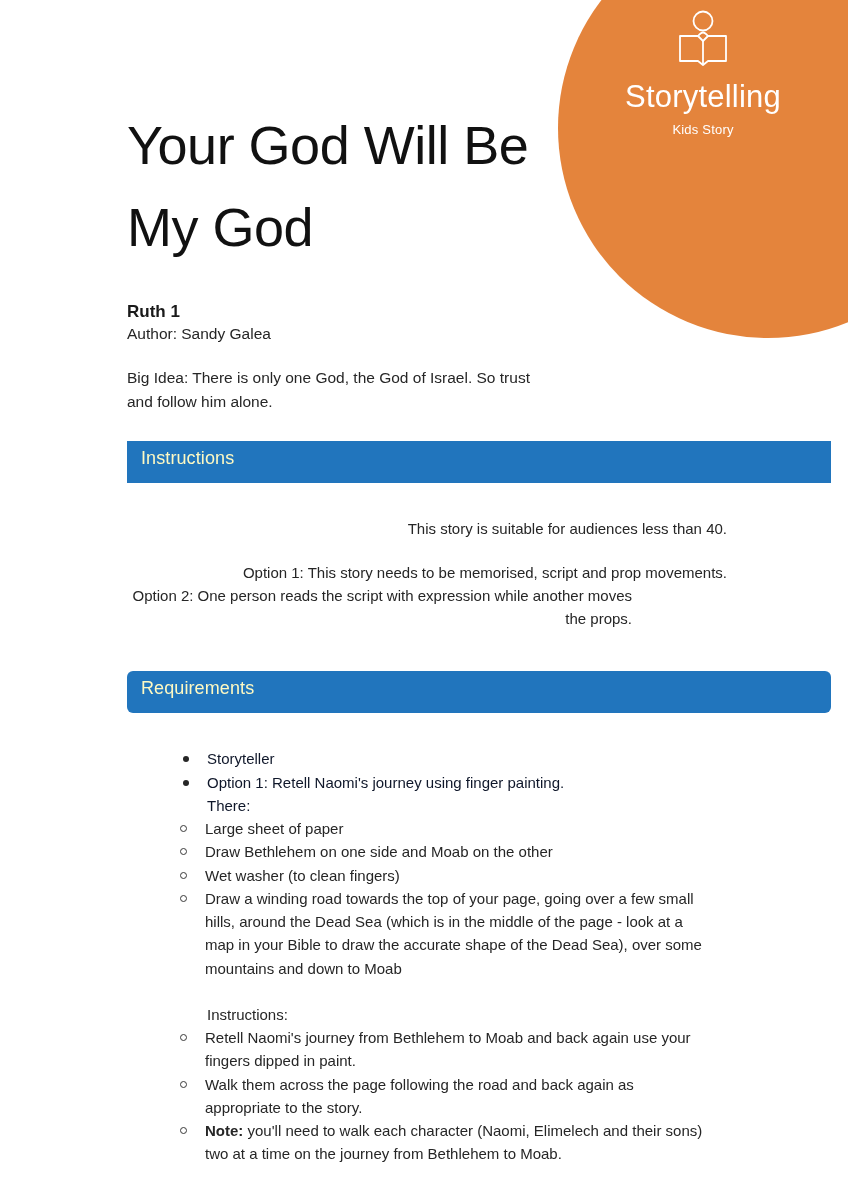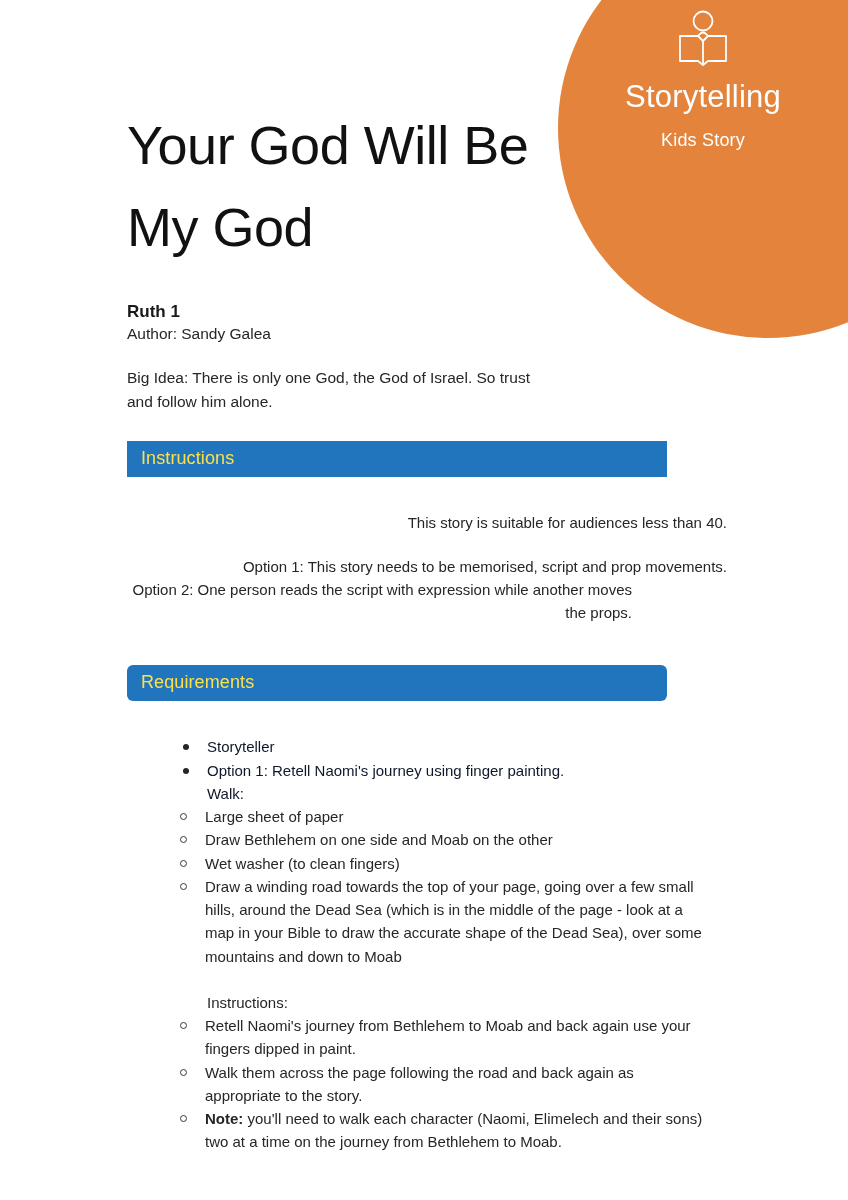--- a/index.html
+++ b/index.html
@@ -48,23 +48,23 @@
   }
   .brand-name {
     margin-top: 12px;
     color: #ffffff;
     font-size: 31px;
     font-weight: 400;
     letter-spacing: 0.2px;
     line-height: 1.1;
   }
   .brand-tagline {
-    margin-top: 16px;
+    margin-top: 8px;
     color: #ffffff;
-    font-size: 18px;
+    font-size: 13px;
     font-weight: 400;
     letter-spacing: 0.2px;
   }
 
   
   .doc {
     position: absolute;
     left: 127px;
     top: 0;
     width: 600px;
@@ -93,26 +93,26 @@
     margin: 0;
     padding-top: 20px;
     font-size: 15.5px;
     line-height: 1.53;
     color: #262626;
     width: 430px;
   }
 
   
   .section-bar {
-    width: 540px;
+    width: 704px;
     background: #2175bd;
-    color: #fde047;
+    color: #fef9c3;
     font-size: 18px;
     font-weight: 400;
-    padding: 7px 0 8px 14px;
+    padding: 7px 0 14px 14px;
     box-sizing: border-box;
     letter-spacing: 0.1px;
   }
   .bar-instructions { margin-top: 28px; }
   .bar-requirements { margin-top: 41px; border-radius: 6px; }
 
   .section-body {
     font-size: 15px;
     line-height: 1.55;
     color: #262626;
@@ -214,21 +214,21 @@
     <p class="para para-first">This story is suitable for audiences less than 40.</p>
     <p class="para para-gap">Option 1: This story needs to be memorised, script and prop movements.</p>
     <p class="para w-narrow">Option 2: One person reads the script with expression while another moves the props.</p>
   </div>
 
   <div class="section-bar bar-requirements">Requirements</div>
 
   <ul class="level1">
     <li>Storyteller</li>
     <li>Option 1: Retell Naomi's journey using finger painting.</li>
-    <li class="no-bullet">Walk:</li>
+    <li class="no-bullet">There:</li>
   </ul>
 
   <ul class="level2">
     <li>Large sheet of paper</li>
     <li>Draw Bethlehem on one side and Moab on the other</li>
     <li>Wet washer (to clean fingers)</li>
     <li class="w-narrow">Draw a winding road towards the top of your page, going over a few small hills, around the Dead Sea (which is in the middle of the page - look at a map in your Bible to draw the accurate shape of the Dead Sea), over some mountains and down to Moab</li>
   </ul>
 
   <div class="sub-label sub-label-spaced" style="padding-left:80px;">Instructions:</div>

